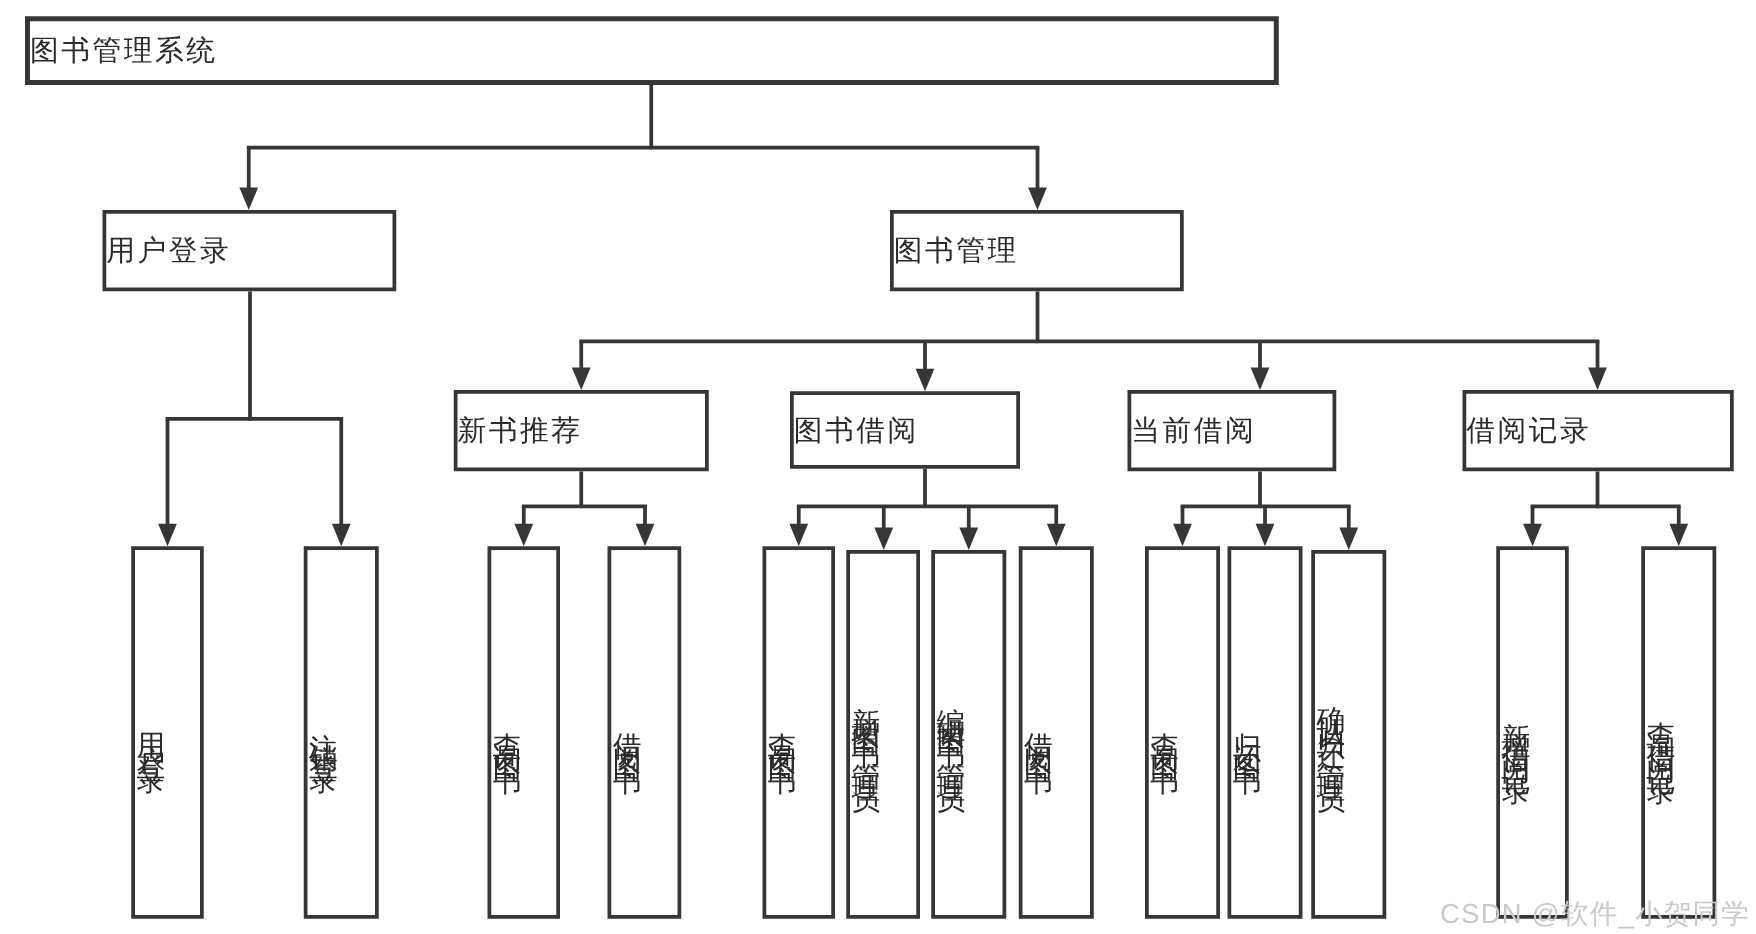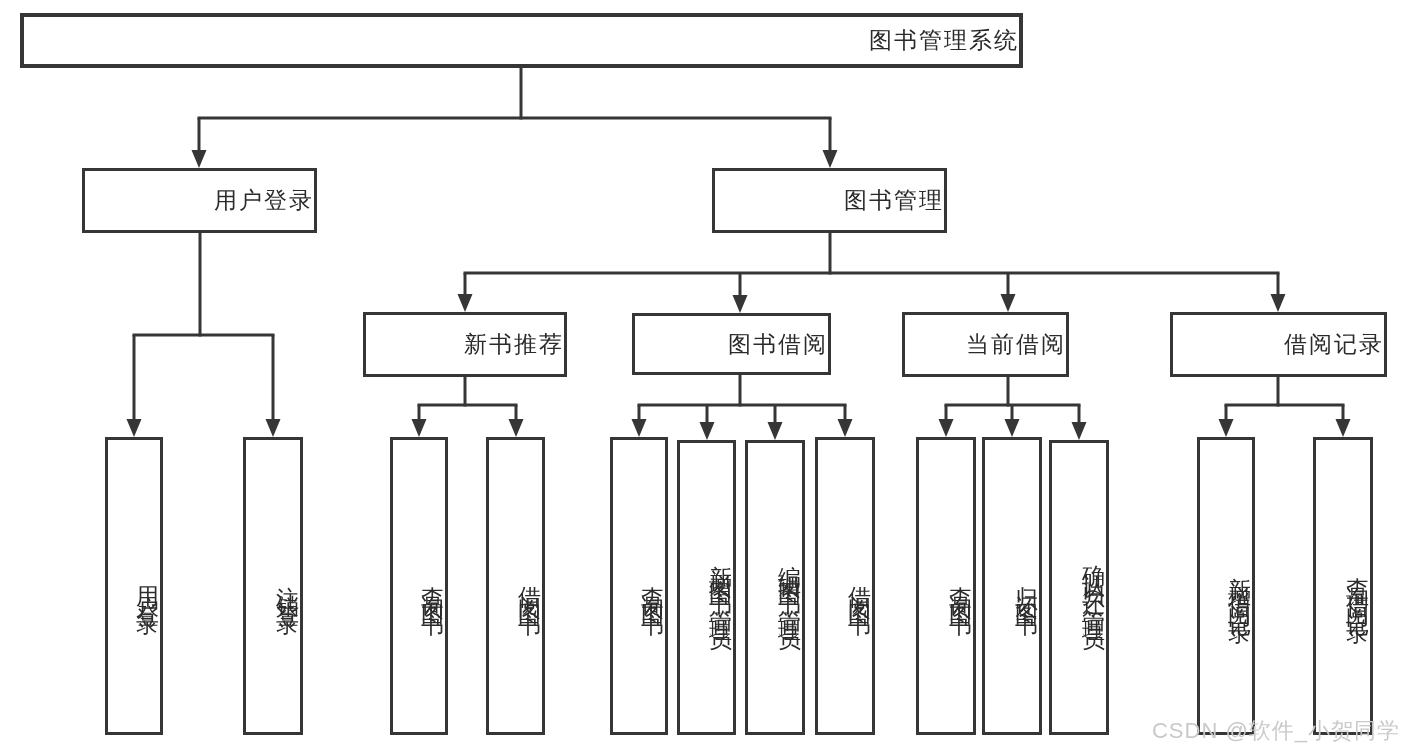--- a/index.html
+++ b/index.html
@@ -18,21 +18,21 @@
     width: 1405px; height: 747px;
     pointer-events: none;
   }
   .node {
     position: absolute;
     box-sizing: border-box;
     border: 3px solid #363636;
     background: #ffffff;
     display: flex;
     align-items: center;
-    justify-content: flex-end;
+    justify-content: flex-start;
   }
   .node.root { border-width: 4px; }
   .htext {
     font-size: 23px;
     letter-spacing: 2px;
     white-space: nowrap;
   }
   .vtext {
     writing-mode: vertical-rl;
     text-orientation: mixed;
@@ -128,21 +128,21 @@
   <div class="node" style="left:82px;top:168px;width:235px;height:65px">
     <span class="htext">用户登录</span>
   </div>
   <div class="node" style="left:363px;top:312px;width:204px;height:65px">
     <span class="htext">新书推荐</span>
   </div>
 
   <div class="node" style="left:712px;top:168px;width:235px;height:65px">
     <span class="htext">图书管理</span>
   </div>
-  <div class="node" style="left:632px;top:313px;width:199px;height:62px">
+  <div class="node" style="left:632px;top:313px;width:184px;height:62px">
     <span class="htext">图书借阅</span>
   </div>
   <div class="node" style="left:902px;top:312px;width:167px;height:65px">
     <span class="htext">当前借阅</span>
   </div>
   <div class="node" style="left:1170px;top:312px;width:217px;height:65px">
     <span class="htext">借阅记录</span>
   </div>
 
   <div class="node" style="left:105px;top:437px;width:58px;height:298px">

